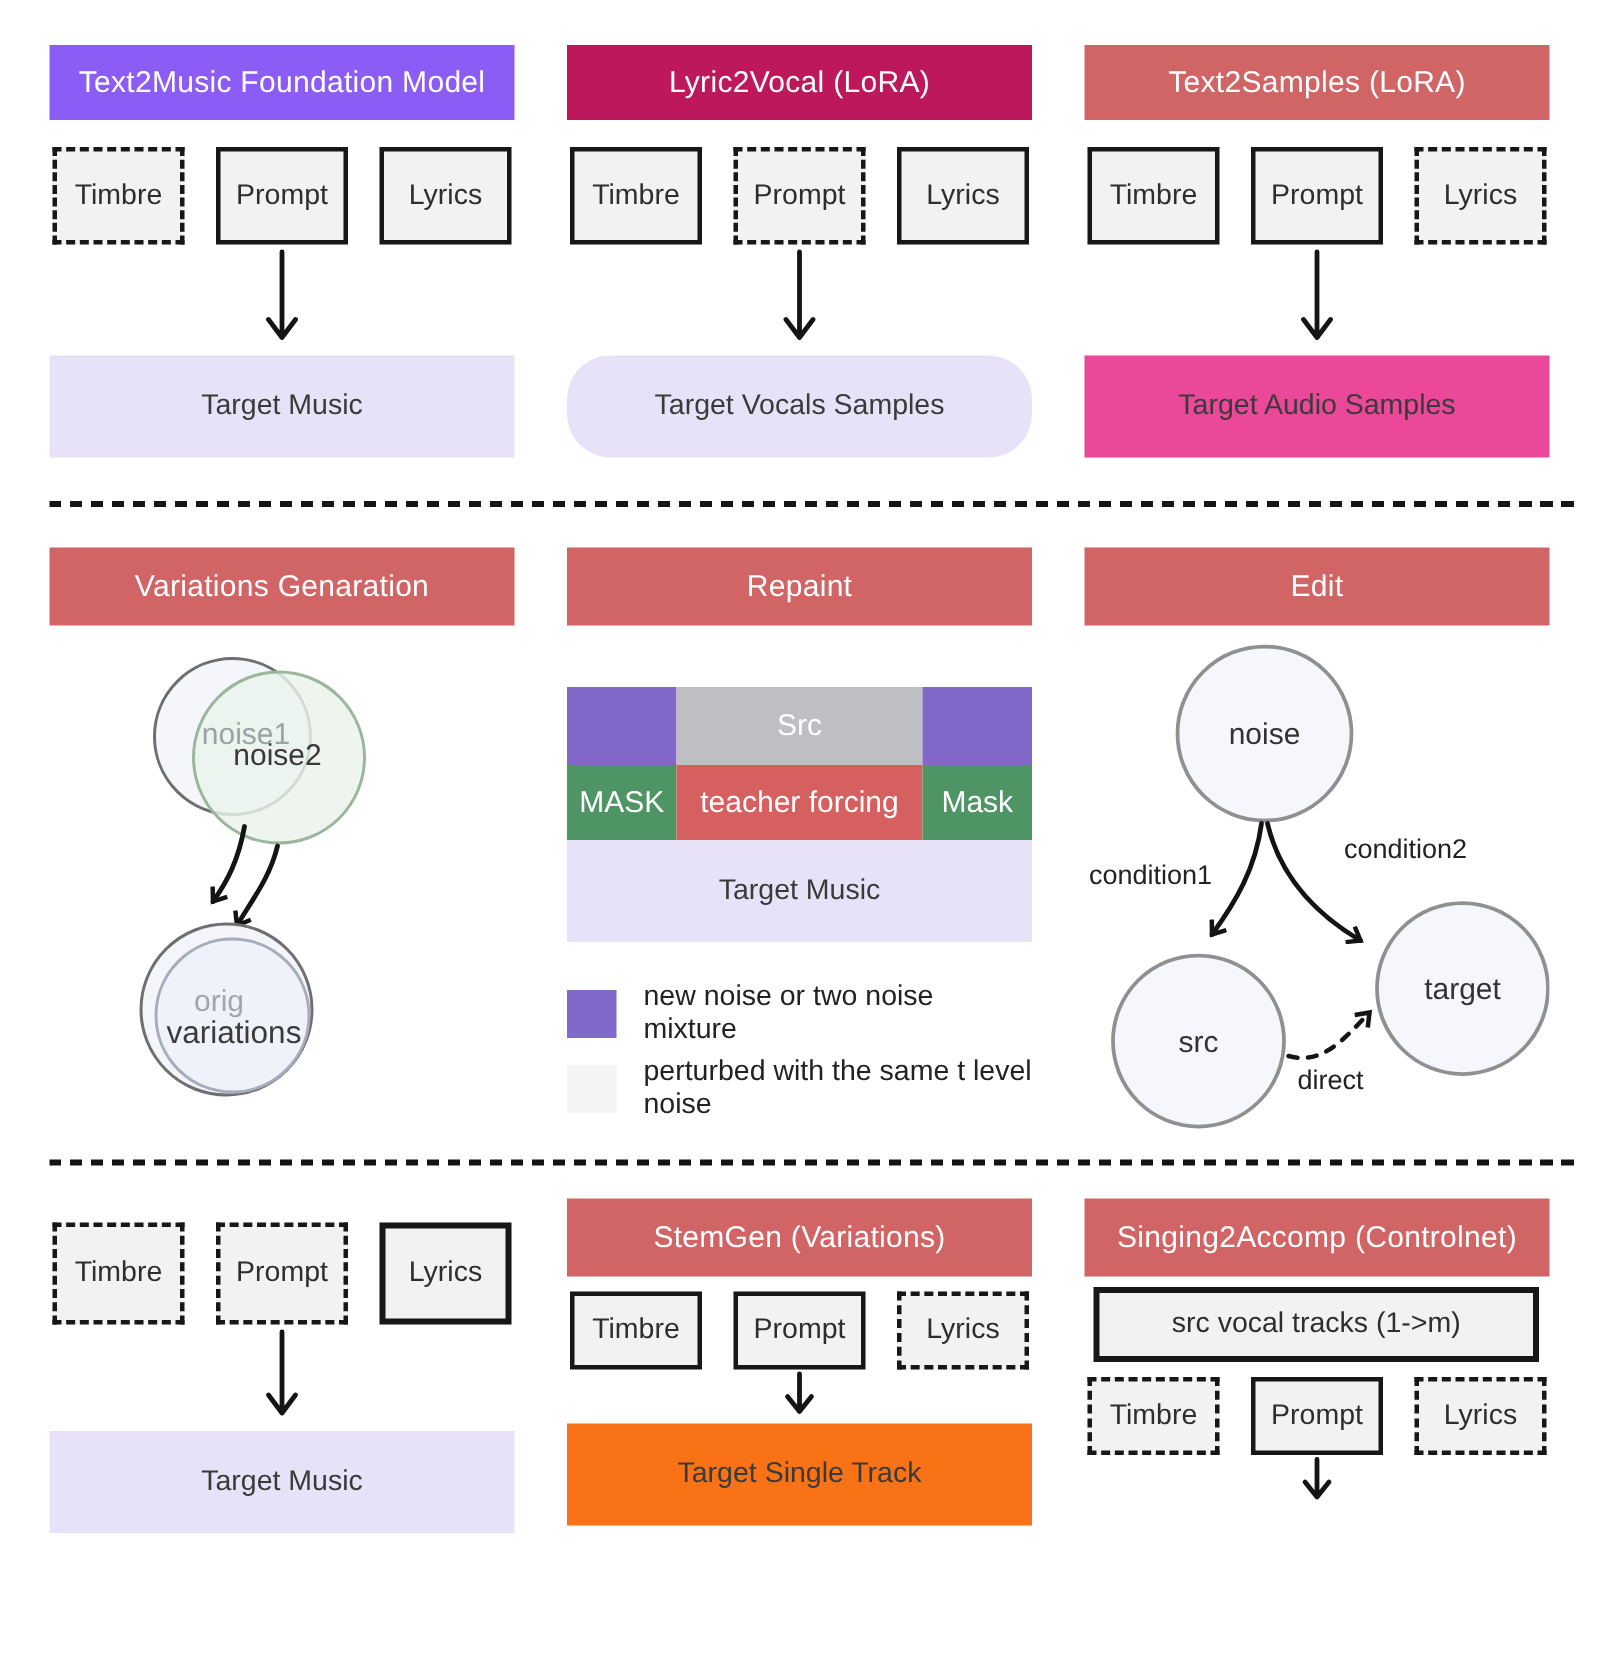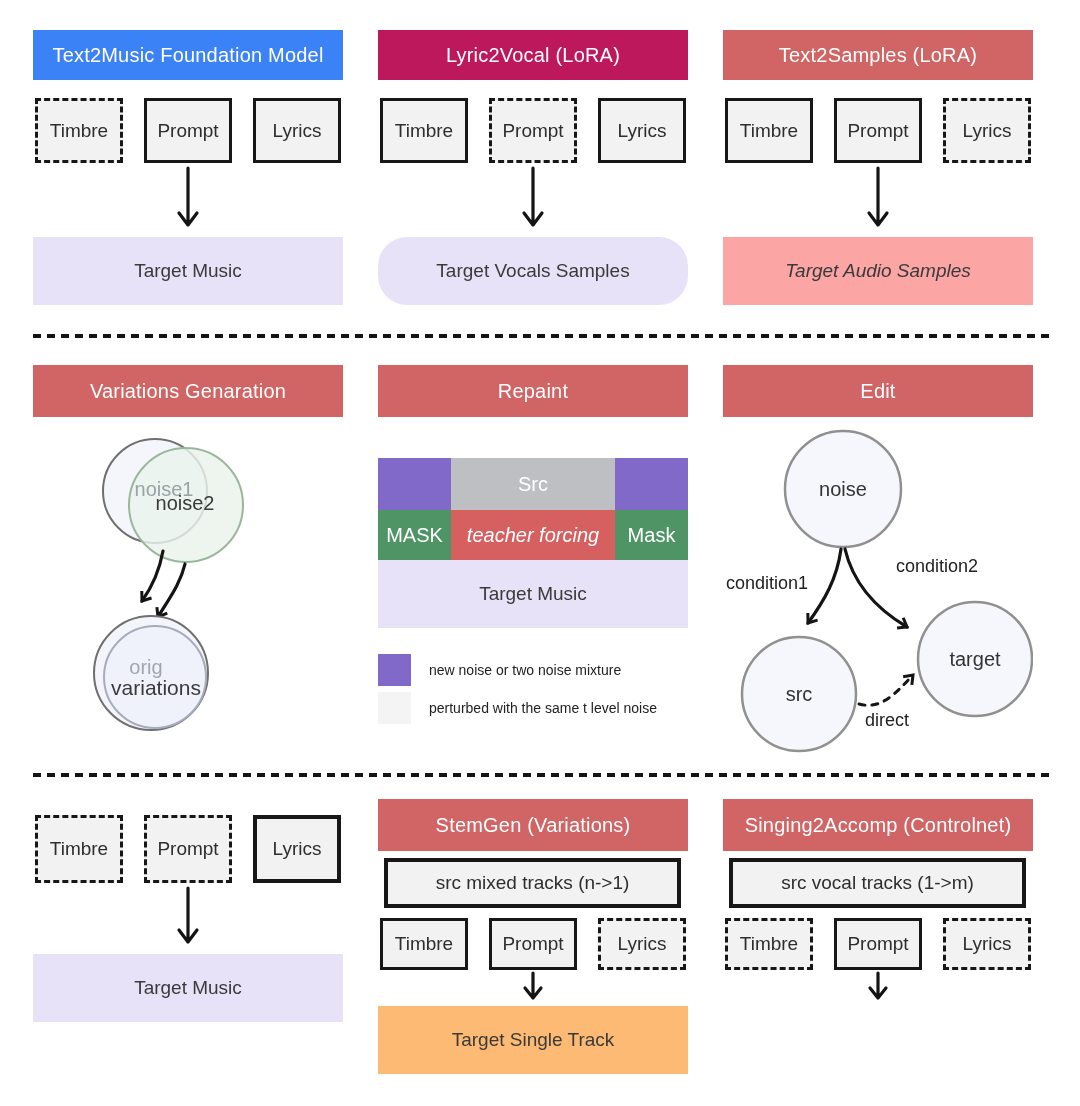--- a/index.html
+++ b/index.html
@@ -42,40 +42,40 @@
   .target{height:68px;background:#e8e2f8;display:flex;align-items:center;
     justify-content:center;font-size:19px;color:#3a3a3a;}
 
   
   .rp-blocks{margin-top:41px;display:grid;grid-template-columns:73px 164px 73px;
     grid-template-rows:52px 50px;}
   .rp{display:flex;align-items:center;justify-content:center;font-size:20px;color:#ffffff;}
   .rp-purple{background:#8169c9;}
   .rp-gray{background:#bdbfc3;}
   .rp-green{background:#4f9464;}
-  .rp-red{background:#d65f5f;font-style:italic;}
+  .rp-red{background:#d65f5f;}
   .legend{margin-top:26px;display:flex;flex-direction:column;gap:6px;}
   .legend-row{display:flex;align-items:center;gap:18px;}
   .sw{width:33px;height:32px;flex:0 0 33px;}
   .sw-light{background:#f4f4f5;}
   .sw-purple{background:#8169c9;}
-  .legend-label{font-size:14px;color:#222;}
+  .legend-label{font-size:19px;color:#222;}
 
   svg text{font-family:"Liberation Sans","DejaVu Sans",sans-serif;}
   .svgpanel{display:block;}
 </style>
 </head>
 <body>
 
 <div class="canvas">
 
   <div class="grid-row r1">
 
     <div class="panel">
-      <div class="hdr" style="background: #3b82f6;">Text2Music Foundation Model</div>
+      <div class="hdr" style="background: #8b5cf6;">Text2Music Foundation Model</div>
       <div class="inputs">
         <div class="box s-dashed">Timbre</div>
         <div class="box s-solid">Prompt</div>
         <div class="box s-solid">Lyrics</div>
       </div>
       <div class="arrowzone az-74">
         <svg width="26" height="74">
           <path d="M13 5 V60 M4 50 L13 62 L22 50" fill="none" stroke="#141414" stroke-width="3.2" stroke-linecap="round" stroke-linejoin="round"></path>
         </svg>
       </div>
@@ -102,21 +102,21 @@
       <div class="inputs">
         <div class="box s-solid">Timbre</div>
         <div class="box s-solid">Prompt</div>
         <div class="box s-dashed">Lyrics</div>
       </div>
       <div class="arrowzone az-74">
         <svg width="26" height="74">
           <path d="M13 5 V60 M4 50 L13 62 L22 50" fill="none" stroke="#141414" stroke-width="3.2" stroke-linecap="round" stroke-linejoin="round"></path>
         </svg>
       </div>
-      <div class="target" style="background: #fca5a5; font-style: italic;">Target Audio Samples</div>
+      <div class="target" style="background: #ec4899;">Target Audio Samples</div>
     </div>
   </div>
 
   <div class="divider d1"></div>
 
   <div class="grid-row r2">
 
     <div class="panel">
       <div class="hdr" style="background: rgb(209, 100, 100);">Variations Genaration</div>
       <svg class="svgpanel" width="310" height="356" viewBox="0 0 310 356">
@@ -198,32 +198,31 @@
       <div class="arrowzone az-71">
         <svg width="26" height="71">
           <path d="M13 5 V57 M4 47 L13 59 L22 47" fill="none" stroke="#141414" stroke-width="3.2" stroke-linecap="round" stroke-linejoin="round"></path>
         </svg>
       </div>
       <div class="target" style="background: rgb(232, 226, 248);">Target Music</div>
     </div>
 
     <div class="panel">
       <div class="hdr" style="background: rgb(209, 100, 100);">StemGen (Variations)</div>
-      <div class="widebox">src mixed tracks (n-&gt;1)</div>
       <div class="inputs inputs-short">
         <div class="box s-solid">Timbre</div>
         <div class="box s-solid">Prompt</div>
         <div class="box s-dashed">Lyrics</div>
       </div>
       <div class="arrowzone az-36">
         <svg width="26" height="36">
           <path d="M13 3 V26 M5 18 L13 28 L21 18" fill="none" stroke="#141414" stroke-width="3.2" stroke-linecap="round" stroke-linejoin="round"></path>
         </svg>
       </div>
-      <div class="target" style="background: #fdba74;">Target Single Track</div>
+      <div class="target" style="background: #f97316;">Target Single Track</div>
     </div>
 
     <div class="panel">
       <div class="hdr" style="background: rgb(209, 100, 100);">Singing2Accomp (Controlnet)</div>
       <div class="widebox">src vocal tracks (1-&gt;m)</div>
       <div class="inputs inputs-short">
         <div class="box s-dashed">Timbre</div>
         <div class="box s-solid">Prompt</div>
         <div class="box s-dashed">Lyrics</div>
       </div>

